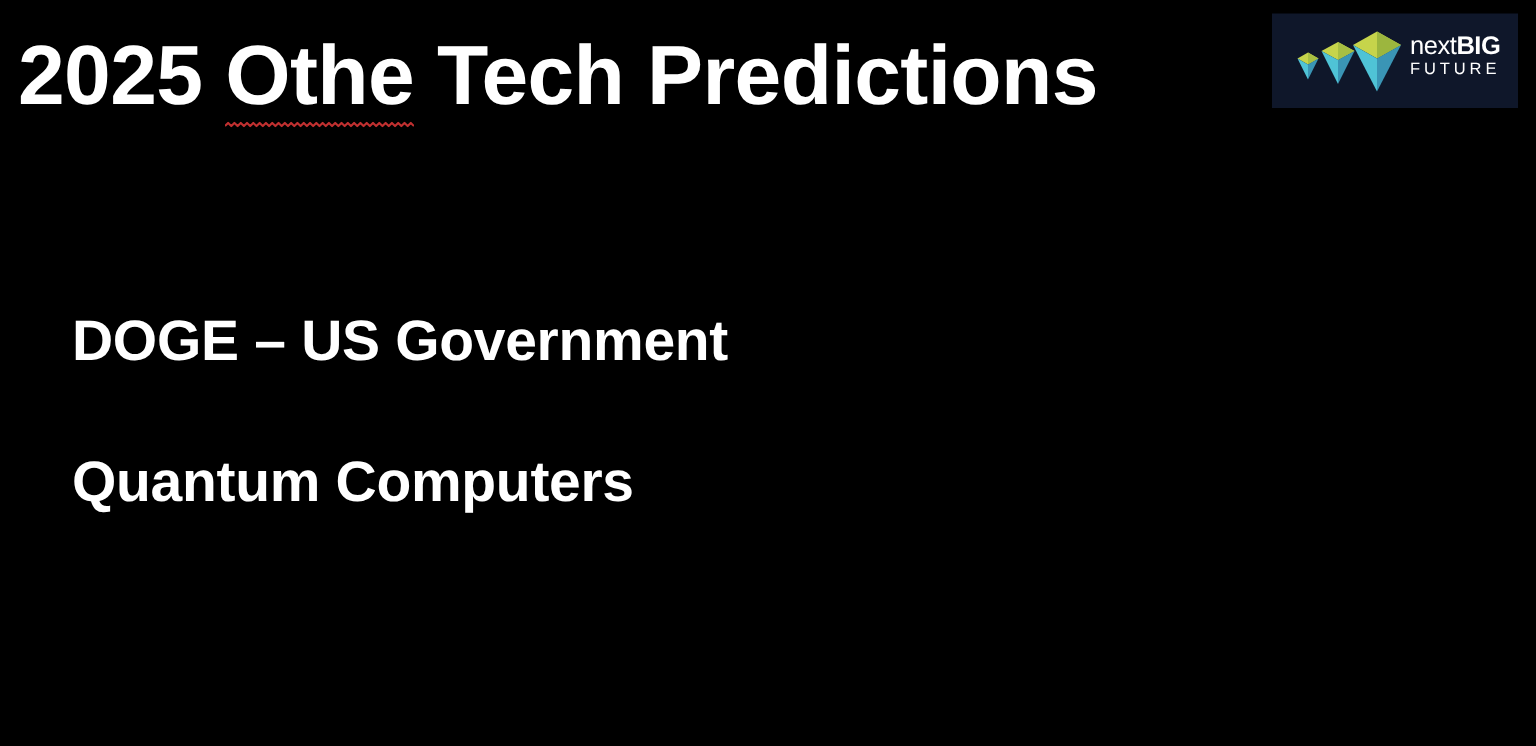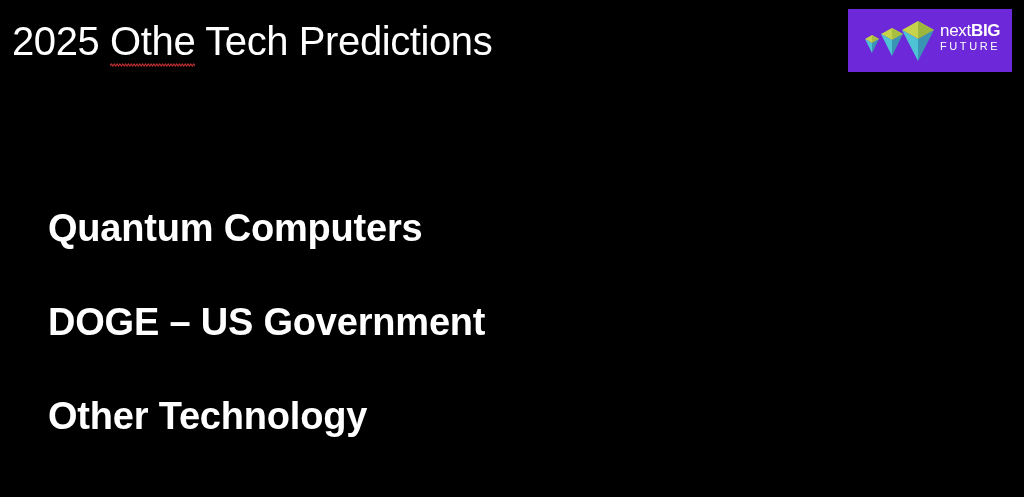--- a/index.html
+++ b/index.html
@@ -20,22 +20,22 @@
     width: 1024px;
     height: 497px;
     background: #000000;
   }
 
   
   .slide-title {
     position: absolute;
     left: 12px;
     top: 18px;
-    font-size: 40px;
-    font-weight: normal;
+    font-size: 56px;
+    font-weight: bold;
     color: #ffffff;
     letter-spacing: -0.4px;
     white-space: nowrap;
     line-height: 1.15;
   }
   .title-seg {
     display: inline;
   }
   .misspelled {
     display: inline-block;
@@ -75,21 +75,21 @@
     height: auto;
   }
 
   
   .logo {
     position: absolute;
     left: 848px;
     top: 9px;
     width: 164px;
     height: 63px;
-    background: #6d28d9;
+    background: #0f172a;
     overflow: hidden;
   }
   .logo-mark {
     position: absolute;
     left: 4px;
     top: 4px;
     width: 88px;
     height: 55px;
   }
   .logo-text {
@@ -126,23 +126,22 @@
 
   <div class="slide-title">
     <span class="title-seg">2025 </span><span class="misspelled"><span>Othe</span><span class="squiggle">
             <svg viewBox="0 0 120 4" preserveAspectRatio="none" xmlns="http://www.w3.org/2000/svg">
               <path d="M0 3 L2 1 L4 3 L6 1 L8 3 L10 1 L12 3 L14 1 L16 3 L18 1 L20 3 L22 1 L24 3 L26 1 L28 3 L30 1 L32 3 L34 1 L36 3 L38 1 L40 3 L42 1 L44 3 L46 1 L48 3 L50 1 L52 3 L54 1 L56 3 L58 1 L60 3 L62 1 L64 3 L66 1 L68 3 L70 1 L72 3 L74 1 L76 3 L78 1 L80 3 L82 1 L84 3 L86 1 L88 3 L90 1 L92 3 L94 1 L96 3 L98 1 L100 3 L102 1 L104 3 L106 1 L108 3 L110 1 L112 3 L114 1 L116 3 L118 1 L120 3" fill="none" stroke="#c03030" stroke-width="1.3"></path>
             </svg>
           </span></span><span class="title-seg"> Tech Predictions</span>
   </div>
 
   <div class="body-block">
+    <div class="body-line">DOGE – US Government</div>
     <div class="body-line">Quantum Computers</div>
-    <div class="body-line">DOGE – US Government</div>
-    <div class="body-line">Other Technology</div>
   </div>
 
   <div class="logo">
     <div class="logo-mark">
       <svg viewBox="0 0 88 55" xmlns="http://www.w3.org/2000/svg">
 
         <g>
           <polygon points="13,26 20,22 27,26 20,30" fill="#c6d44b"></polygon>
           <polygon points="20,22 27,26 20,30" fill="#a8bf42"></polygon>
           <polygon points="13,26 20,30 20,40" fill="#4fc3d6"></polygon>

